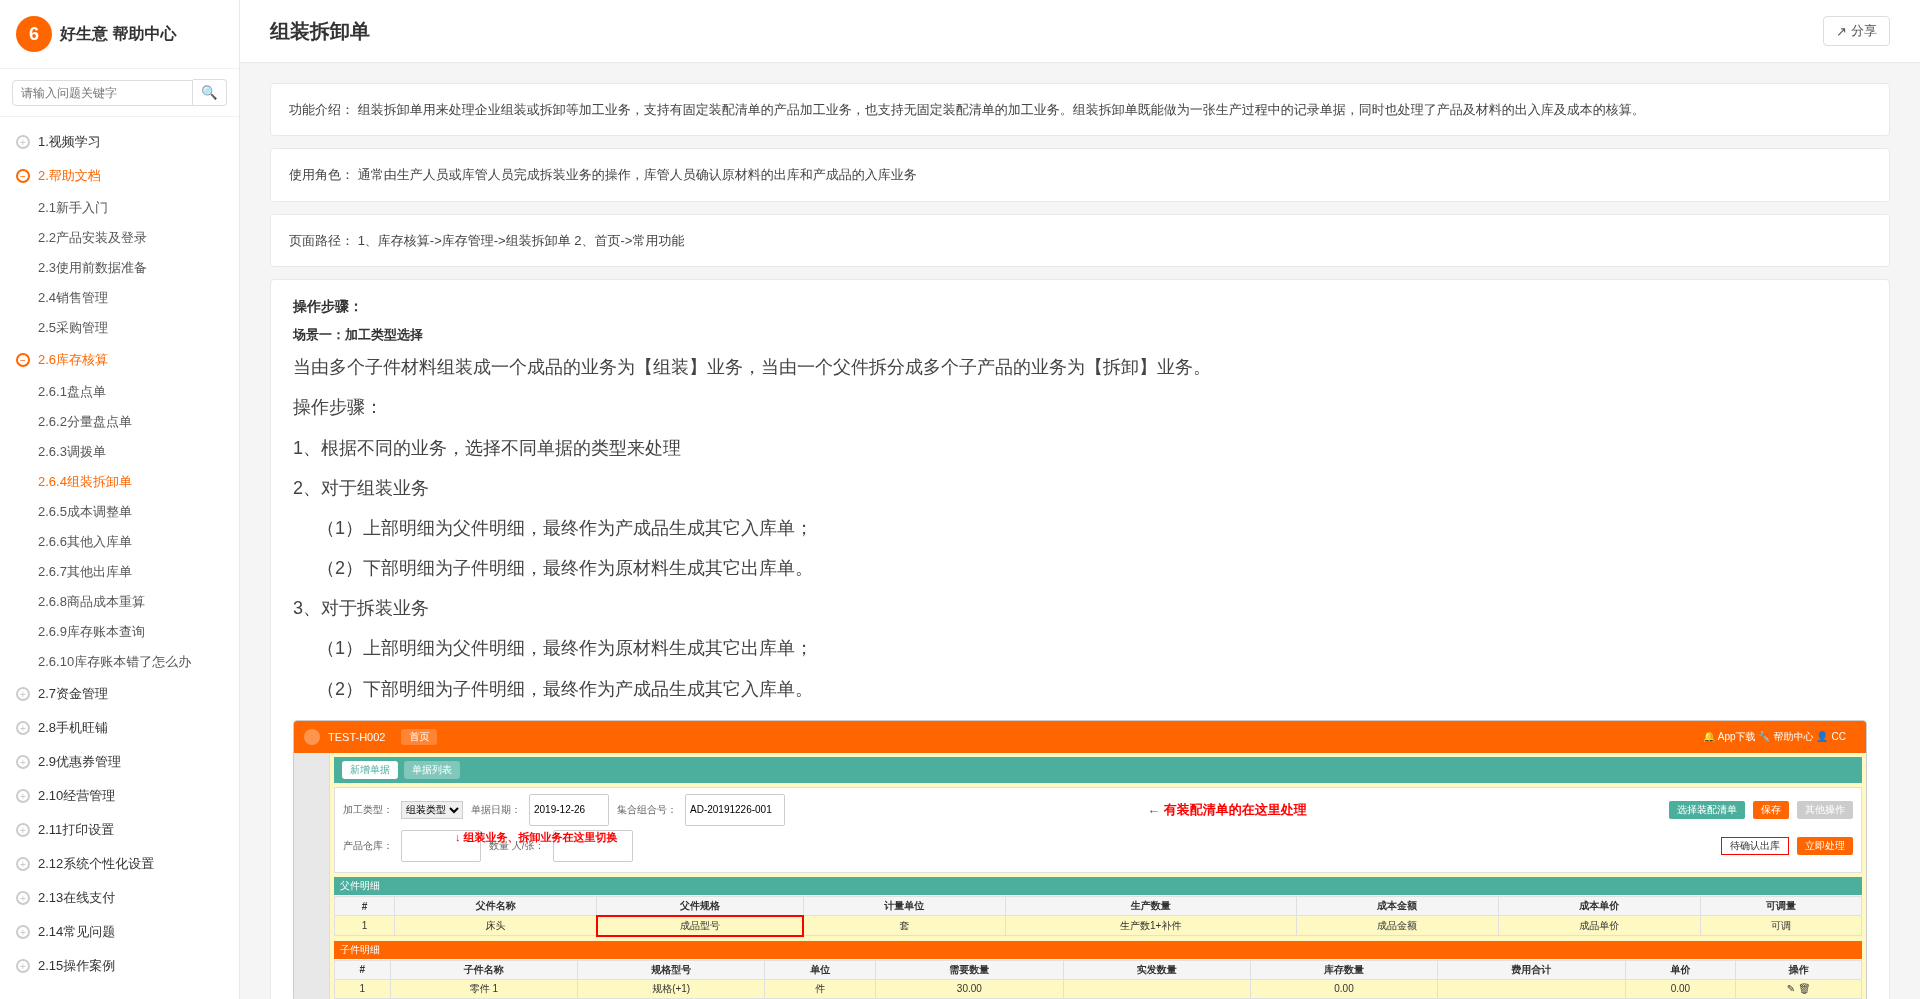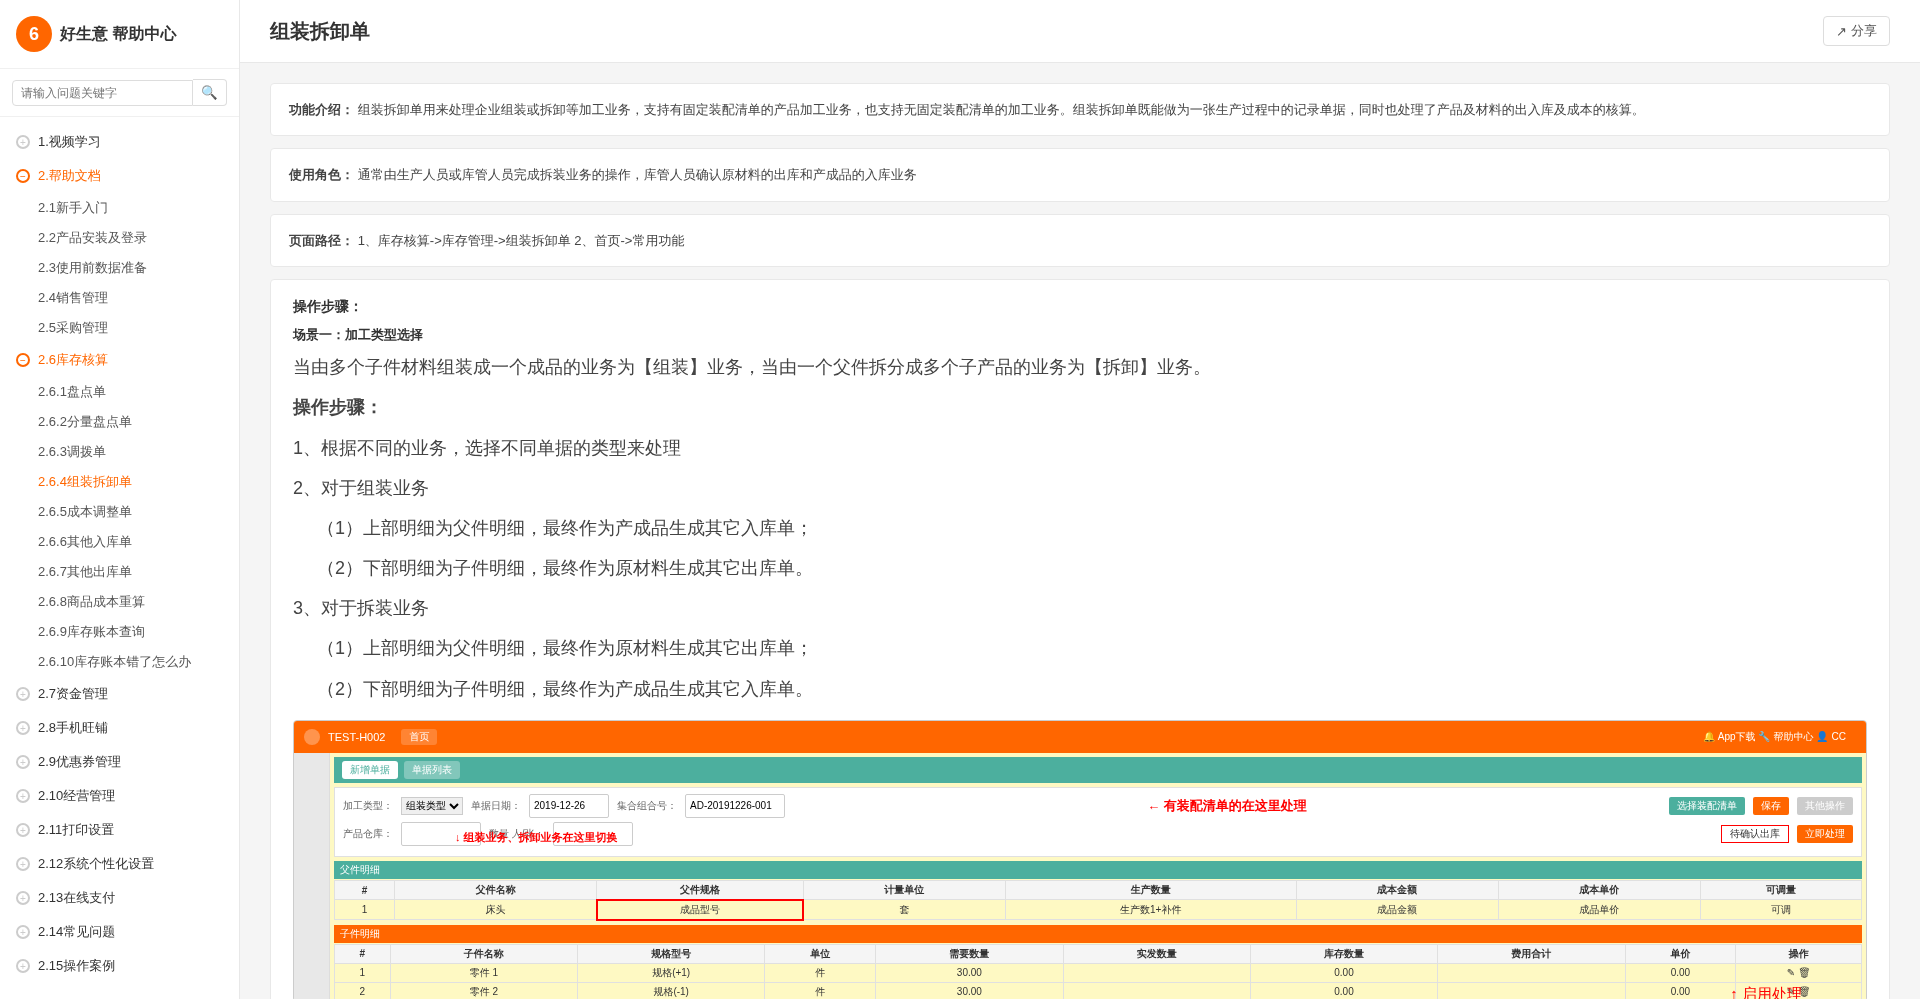--- a/index.html
+++ b/index.html
@@ -152,21 +152,21 @@
     .info-box {
       background: #fff;
       border: 1px solid #e8e8e8;
       border-radius: 4px;
       padding: 14px 18px;
       margin-bottom: 12px;
       font-size: 13px;
       line-height: 1.8;
       color: #444;
     }
-    .bold-text { font-weight: bold; }
+    .bold-text { font-weight: normal; }
     .steps-section {
       background: #fff;
       border: 1px solid #e8e8e8;
       border-radius: 4px;
       padding: 18px 22px;
       margin-bottom: 0;
     }
     .step-heading {
       font-weight: bold;
       font-size: 14px;
@@ -238,21 +238,21 @@
     .mock-form-row {
       display: flex;
       align-items: center;
       gap: 8px;
       margin-bottom: 4px;
       flex-wrap: wrap;
     }
     .mock-label { font-size: 10px; color: #666; white-space: nowrap; }
     .mock-input {
       border: 1px solid #ccc;
-      height: 24px;
+      height: 32px;
       border-radius: 2px;
       padding: 0 4px;
       font-size: 10px;
       width: 80px;
     }
     .mock-btn {
       background: #f60;
       color: #fff;
       border: none;
       border-radius: 2px;

